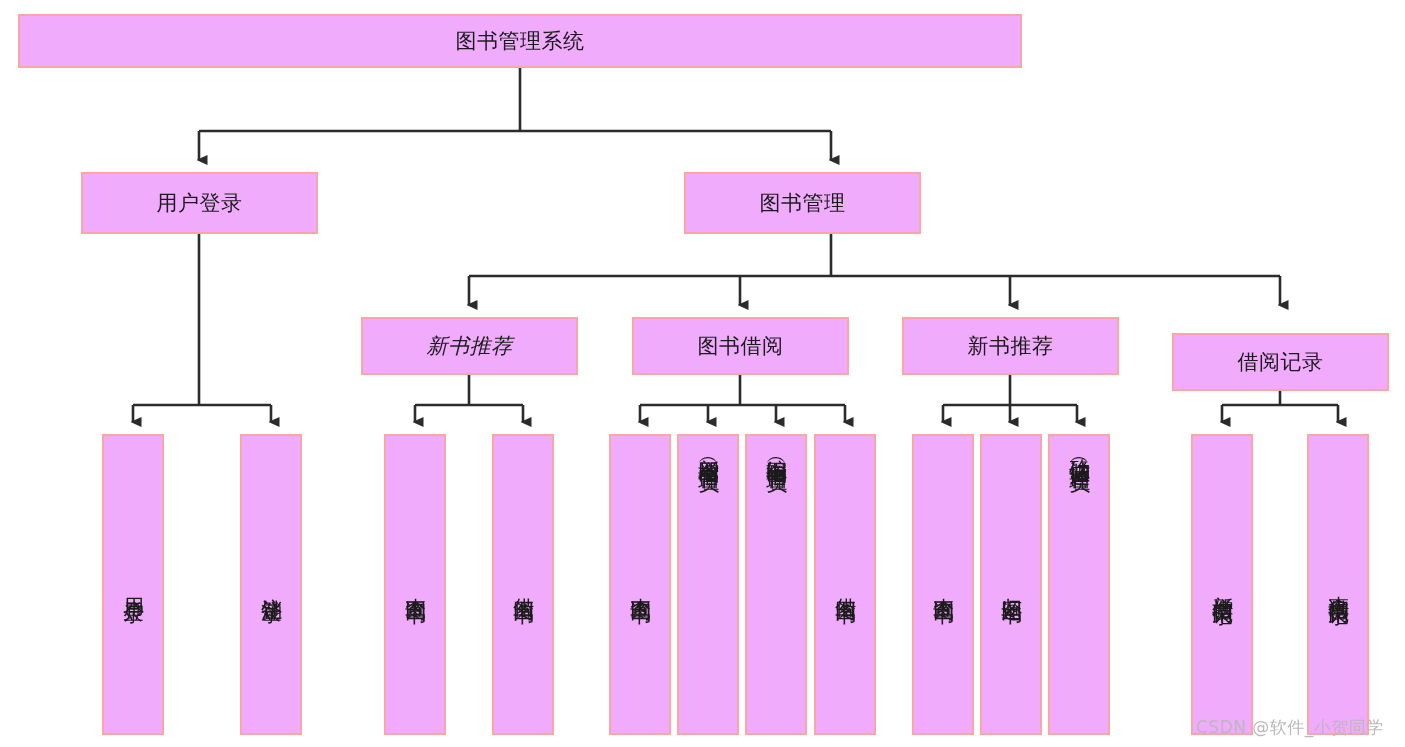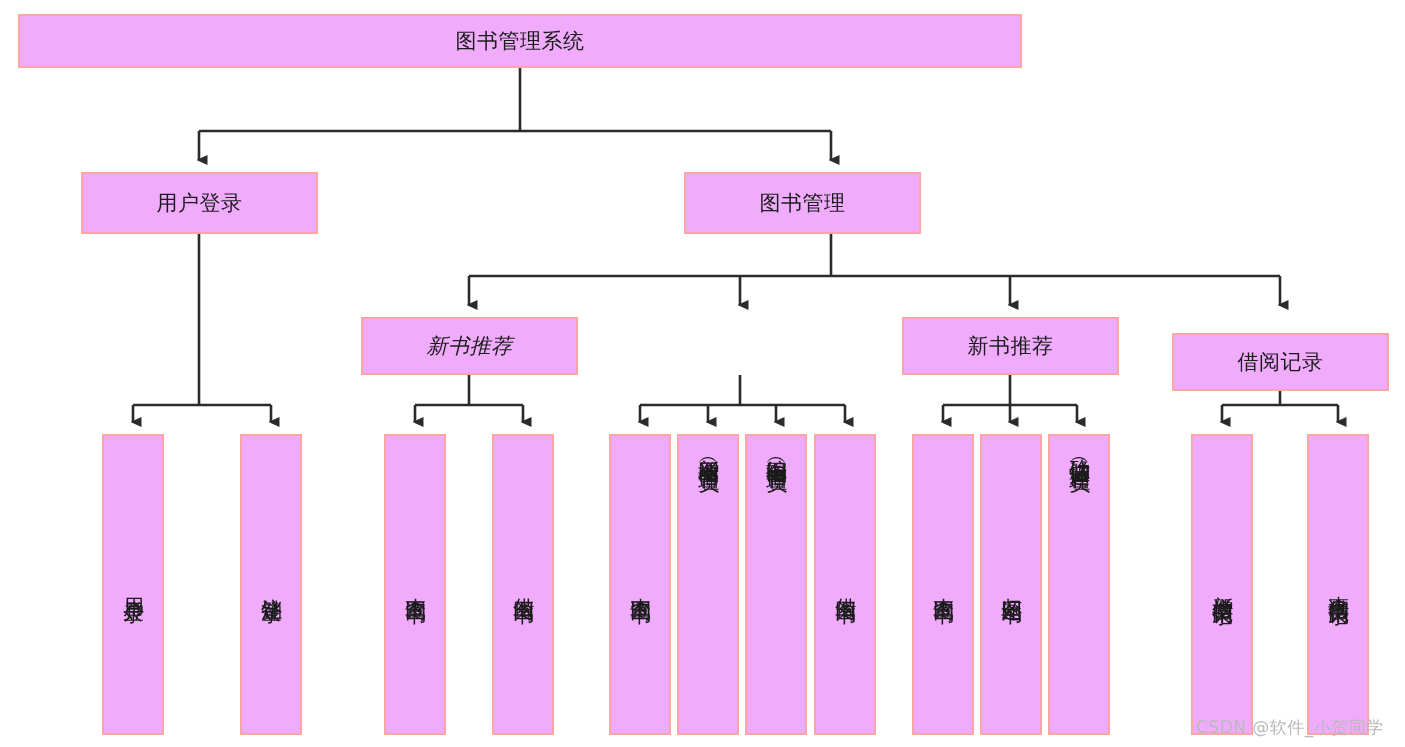--- a/index.html
+++ b/index.html
@@ -135,20 +135,23 @@
   <div class="node" style="left:81px; top:172px; width:237px; height:62px;">
     <span class="lbl">用户登录</span>
   </div>
   <div class="node" style="left:684px; top:172px; width:237px; height:62px;">
     <span class="lbl">图书管理</span>
   </div>
 
   <div class="node" style="left:361px; top:317px; width:217px; height:58px;font-style:italic;">
     <span class="lbl">新书推荐</span>
   </div>
+  <div class="node" style="left:632px; top:317px; width:217px; height:58px;">
+    <span class="lbl">图书借阅</span>
+  </div>
   <div class="node" style="left:902px; top:317px; width:217px; height:58px;">
     <span class="lbl">新书推荐</span>
   </div>
   <div class="node" style="left:1172px; top:317px; width:217px; height:58px;margin-top:16px;">
     <span class="lbl">借阅记录</span>
   </div>
 
   <div class="node vertical centered" style="left:102px; top:434px; width:62px; height:301px;">
     <span class="lbl">用户登录</span>
   </div>

